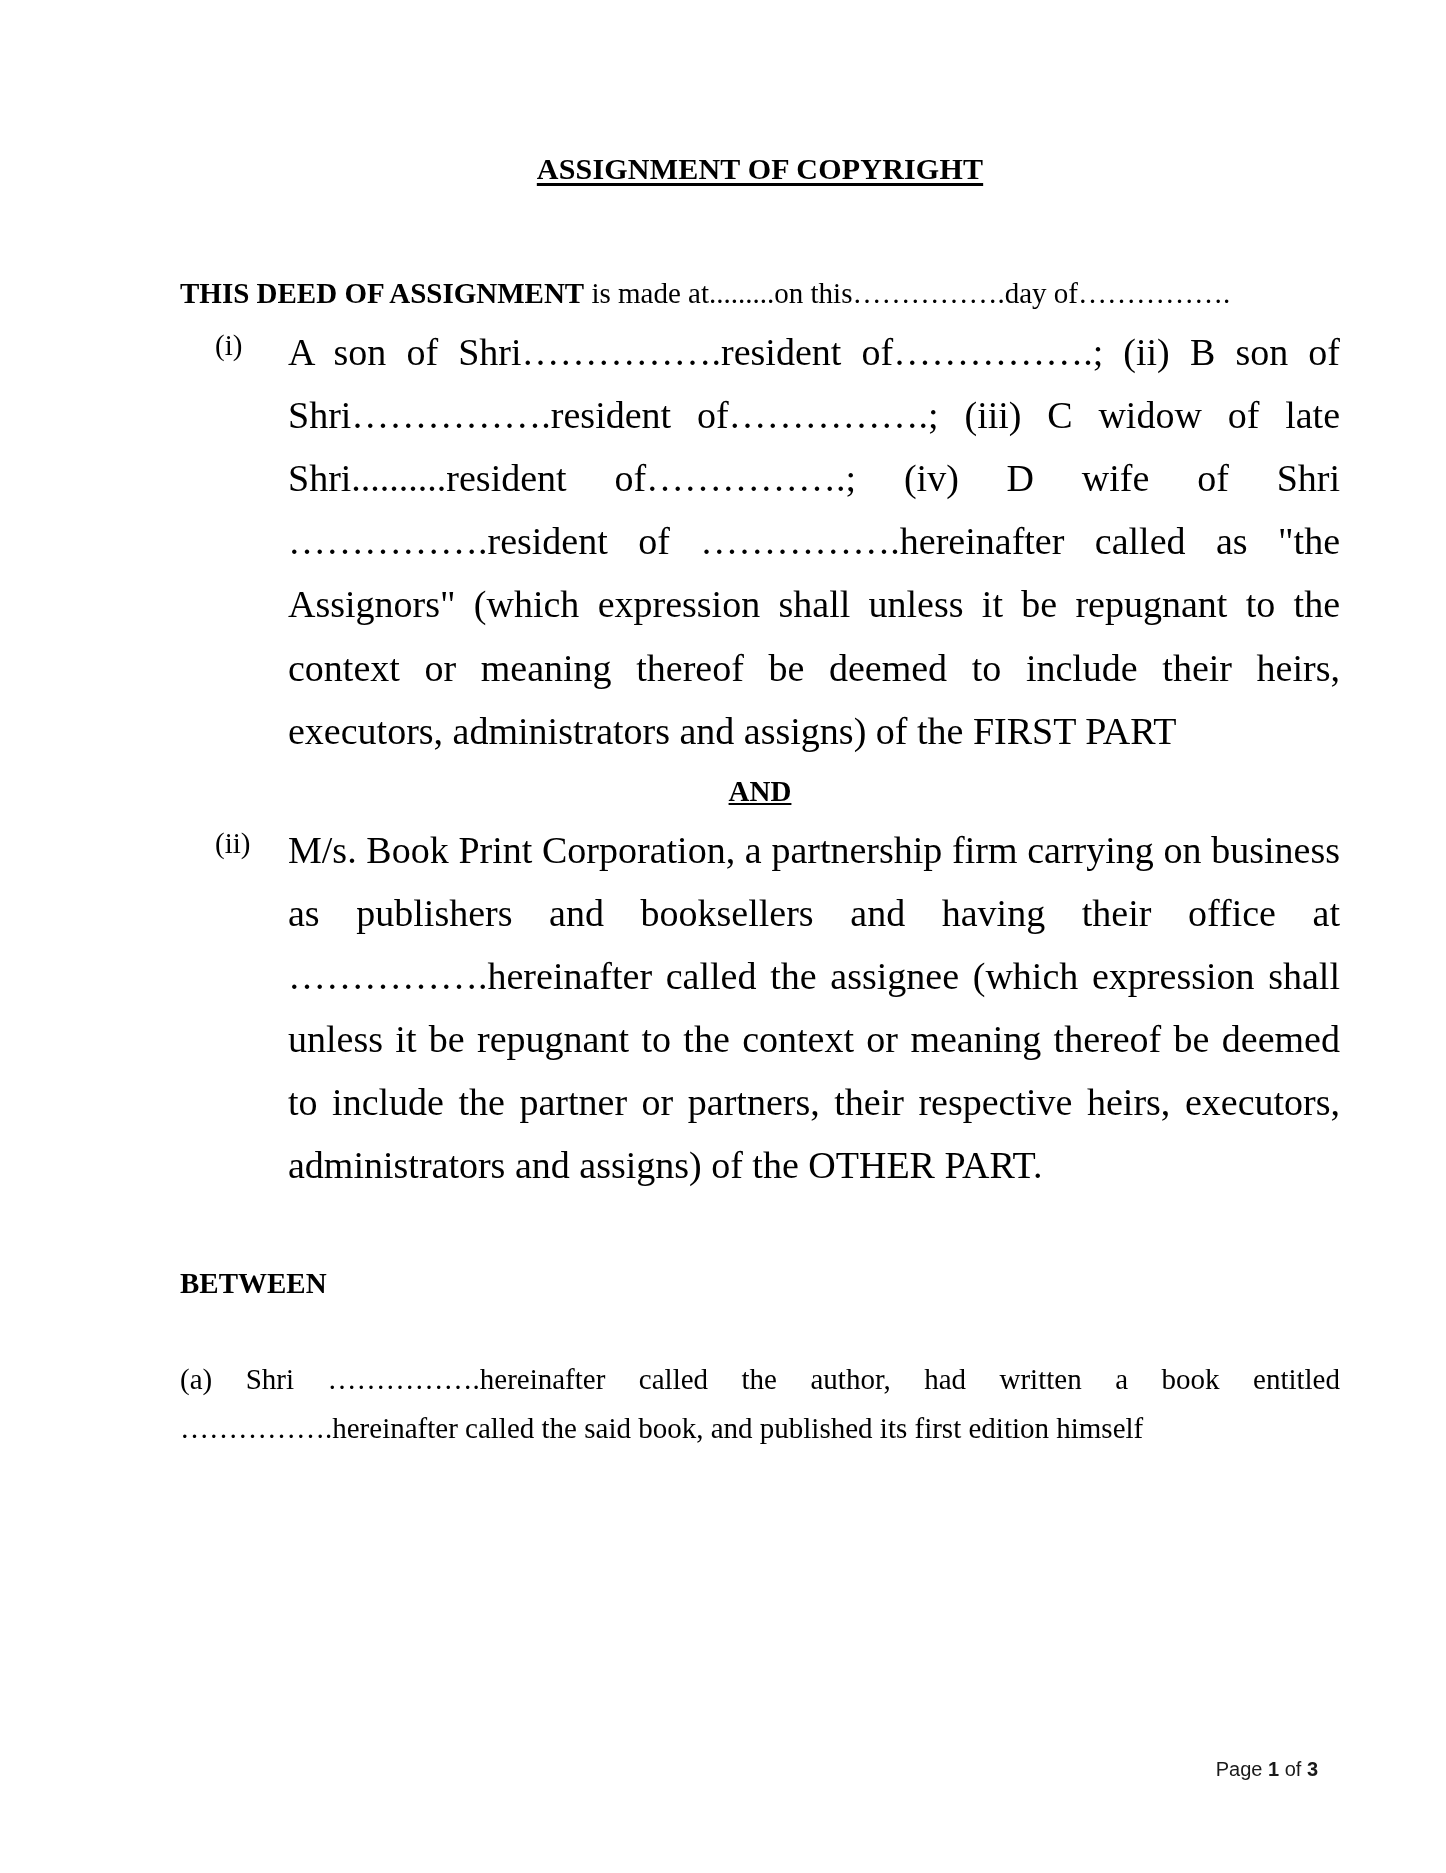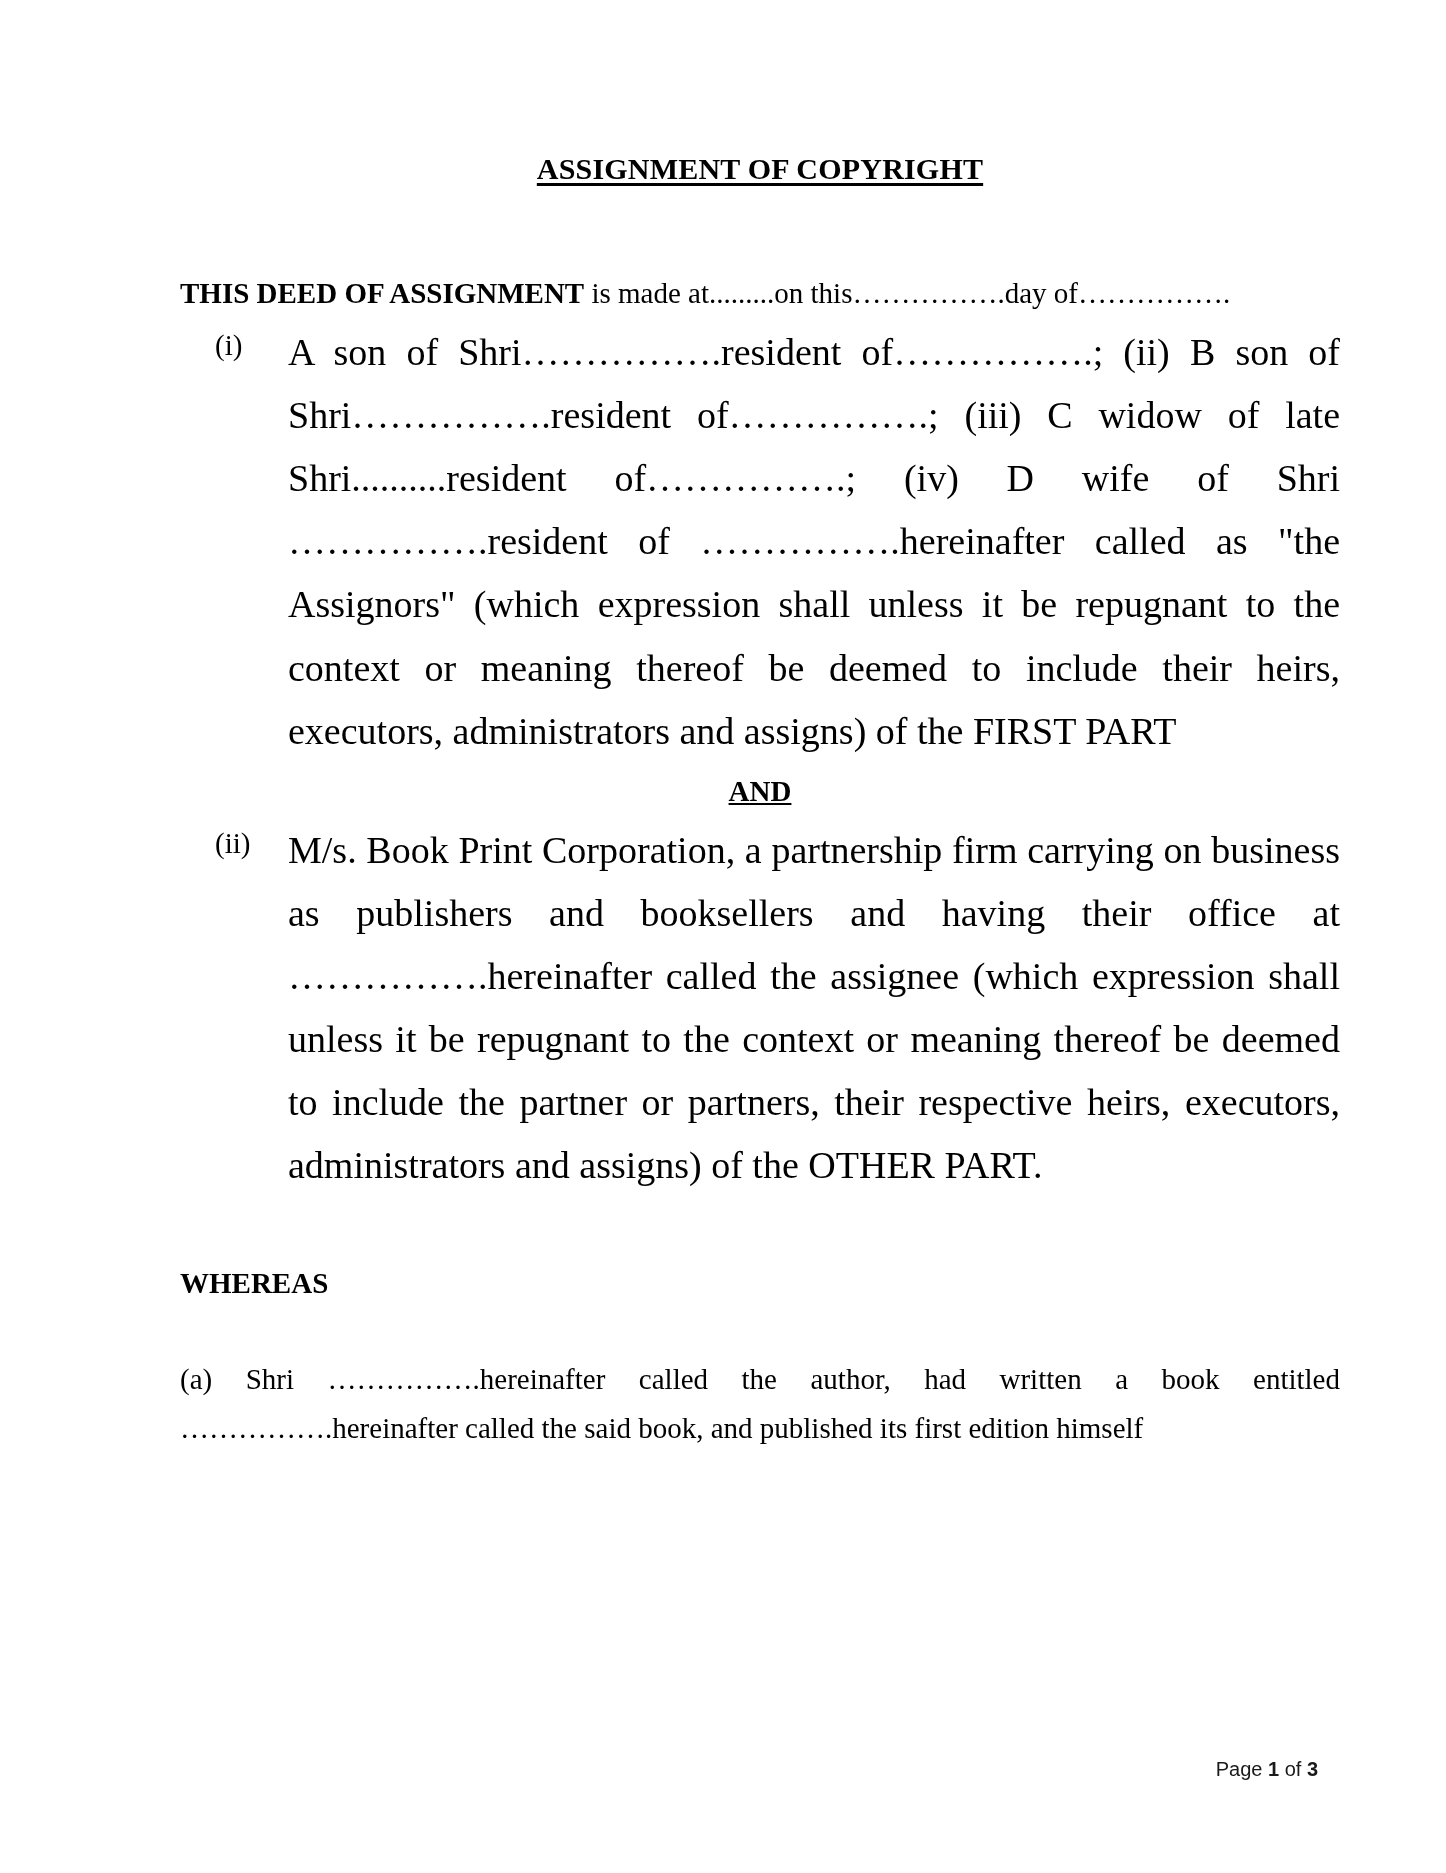--- a/index.html
+++ b/index.html
@@ -135,20 +135,20 @@
       <div class="list-body">A son of Shri…………….resident of…………….; (ii) B son of Shri…………….resident of…………….; (iii) C widow of late Shri..........resident of…………….; (iv) D wife of Shri …………….resident of …………….hereinafter called as "the Assignors" (which expression shall unless it be repugnant to the context or meaning thereof be deemed to include their heirs, executors, administrators and assigns) of the FIRST PART</div>
     </div>
 
     <p class="centered-heading and">AND</p>
 
     <div class="list-item">
       <div class="list-marker">(ii)</div>
       <div class="list-body">M/s. Book Print Corporation, a partnership firm carrying on business as publishers and booksellers and having their office at …………….hereinafter called the assignee (which expression shall unless it be repugnant to the context or meaning thereof be deemed to include the partner or partners, their respective heirs, executors, administrators and assigns) of the OTHER PART.</div>
     </div>
 
-    <p class="whereas-heading">WHEREAS</p>
+    <p class="whereas-heading">BETWEEN</p>
 
     <p class="para whereas-a">(a) Shri …………….hereinafter called the author, had written a book entitled …………….hereinafter called the said book, and published its first edition himself</p>
 
   </div>
 
   <div class="footer"><span>Page </span><span class="num">1</span><span> of </span><span class="num">3</span></div>
 </div>
 
 </body></html>

